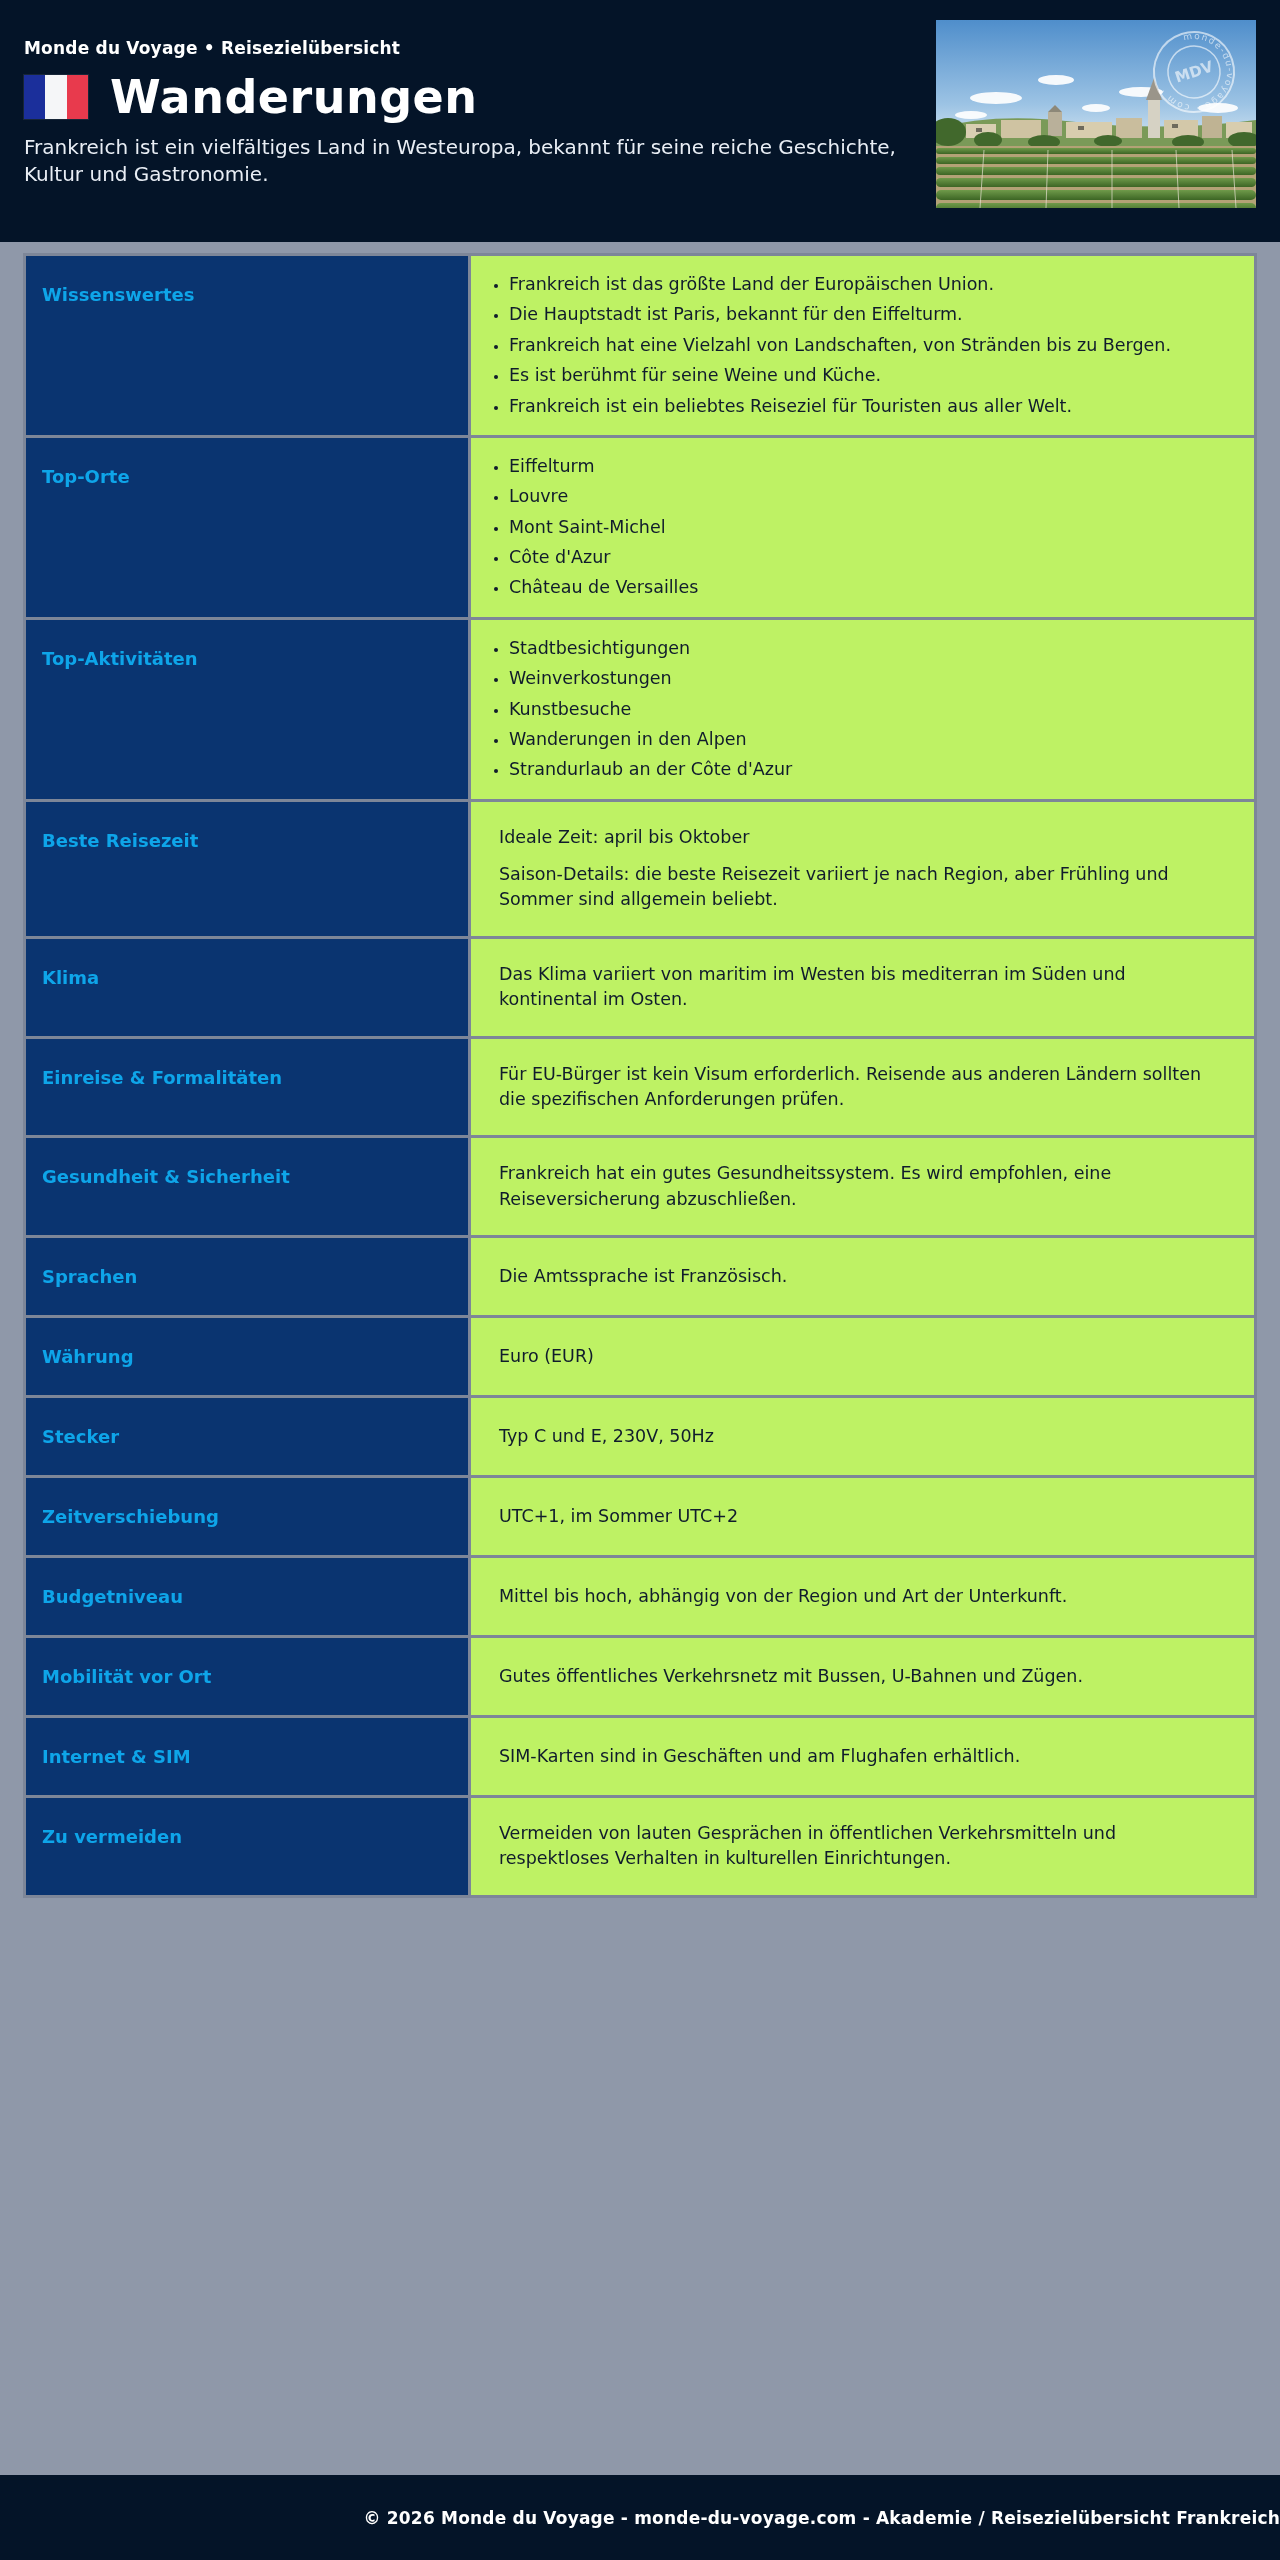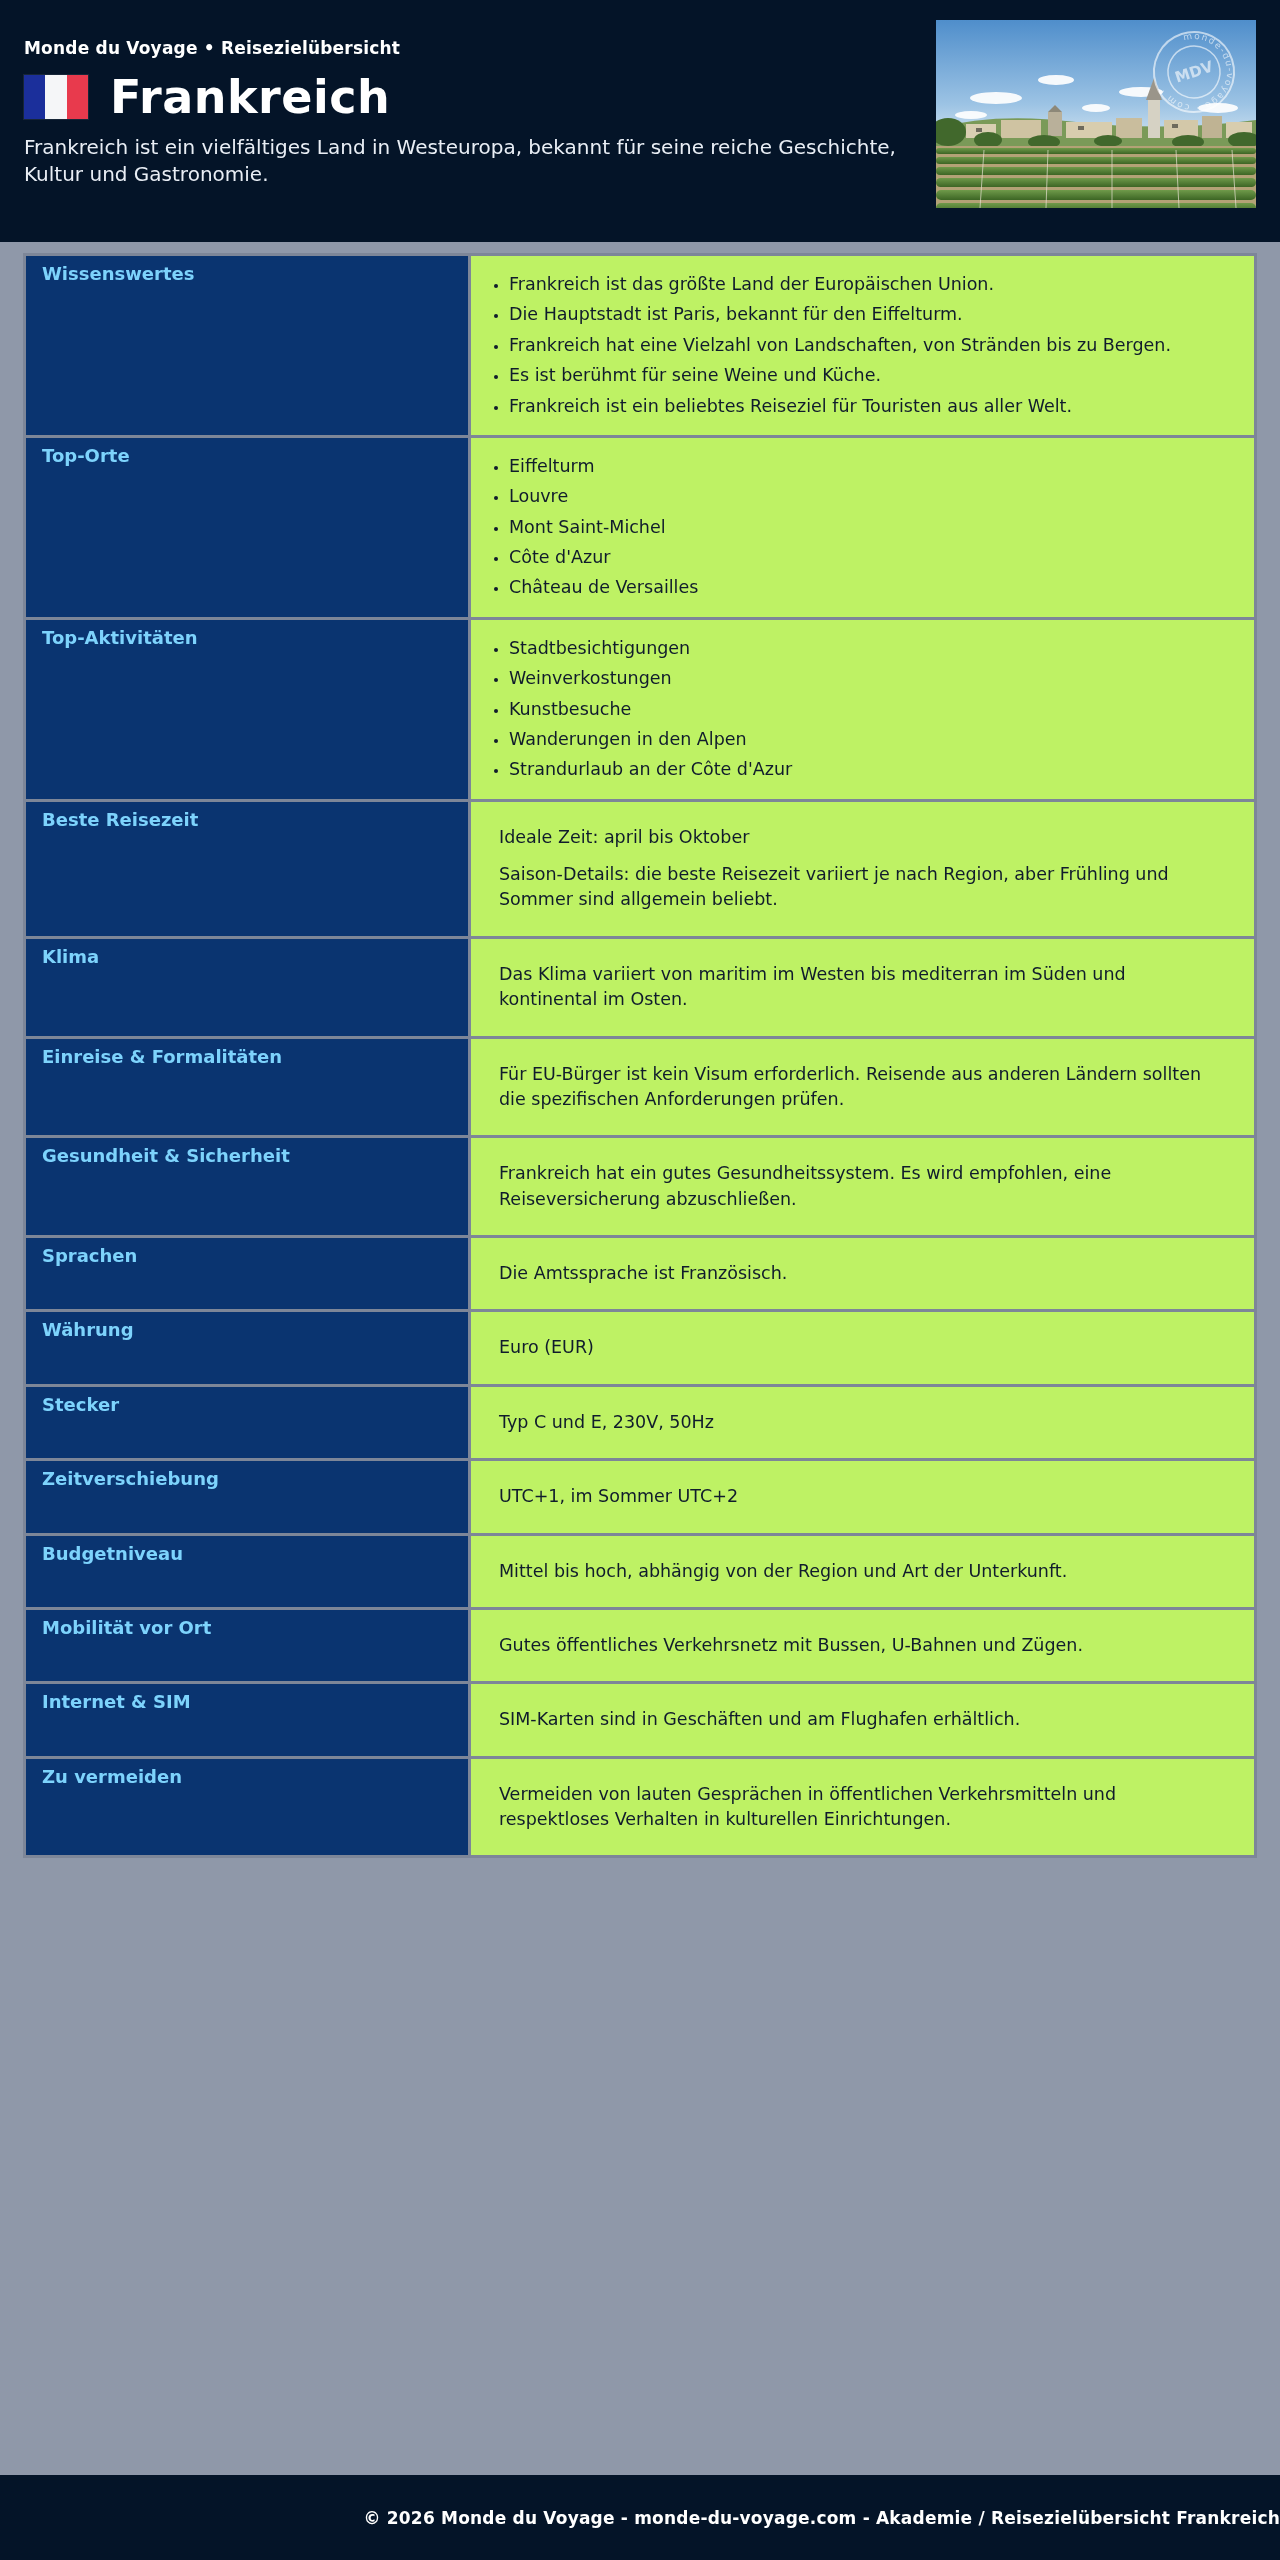--- a/index.html
+++ b/index.html
@@ -62,26 +62,26 @@
     flex:1 1 auto;
     padding:11px 23px 0 23px;
   }
   table.country-table{
     width:100%;
     border-collapse:collapse;
   }
   table.country-table th{
     width:445px;
     background:var(--label-bg);
-    color:#7dd3fc;
+    color:#0ea5e9;
     text-align:left;
     vertical-align:top;
     font-size:18px;
     font-weight:bold;
-    padding:7px 16px;
+    padding:28px 16px;
     border:3px solid var(--cell-border);
   }
   table.country-table td{
     background:#bef264;
     color:var(--text-dark);
     vertical-align:middle;
     font-size:17.5px;
     line-height:1.45;
     padding:11px 18px 11px 16px;
     border:3px solid var(--cell-border);
@@ -112,21 +112,21 @@
 <body>
 
 <header class="site-header">
   <div class="breadcrumb">Monde du Voyage • Reisezielübersicht</div>
   <div class="title-row">
     <span class="flag">
       <span class="b"></span>
       <span class="w"></span>
       <span class="r"></span>
     </span>
-    <h1 class="page-title">Frankreich</h1>
+    <h1 class="page-title">Wanderungen</h1>
   </div>
   <p class="header-desc">Frankreich ist ein vielfältiges Land in Westeuropa, bekannt für seine reiche Geschichte, Kultur und Gastronomie.</p>
 
   <div class="photo-frame">
     <svg width="320" height="188" viewBox="0 0 320 188" xmlns="http://www.w3.org/2000/svg">
       <defs>
         <linearGradient id="sky" x1="0" y1="0" x2="0" y2="1">
           <stop offset="0" stop-color="#4f8ecb"></stop>
           <stop offset="0.7" stop-color="#9cc3e4"></stop>
           <stop offset="1" stop-color="#cfe2f0"></stop>

